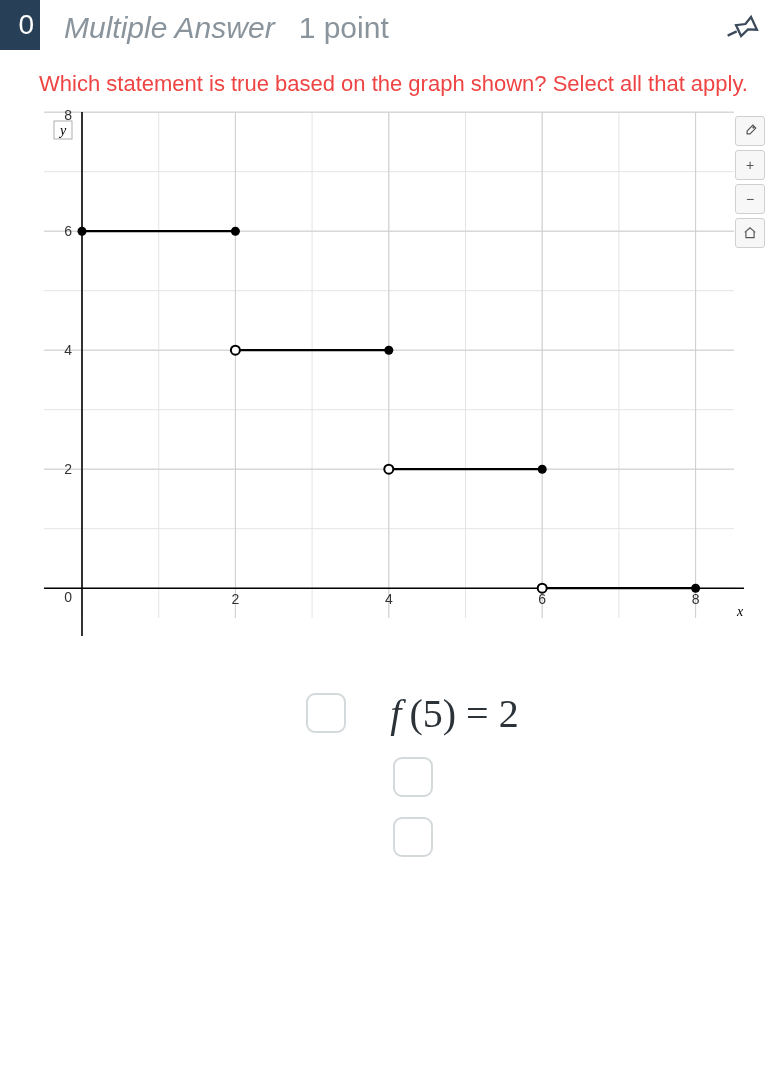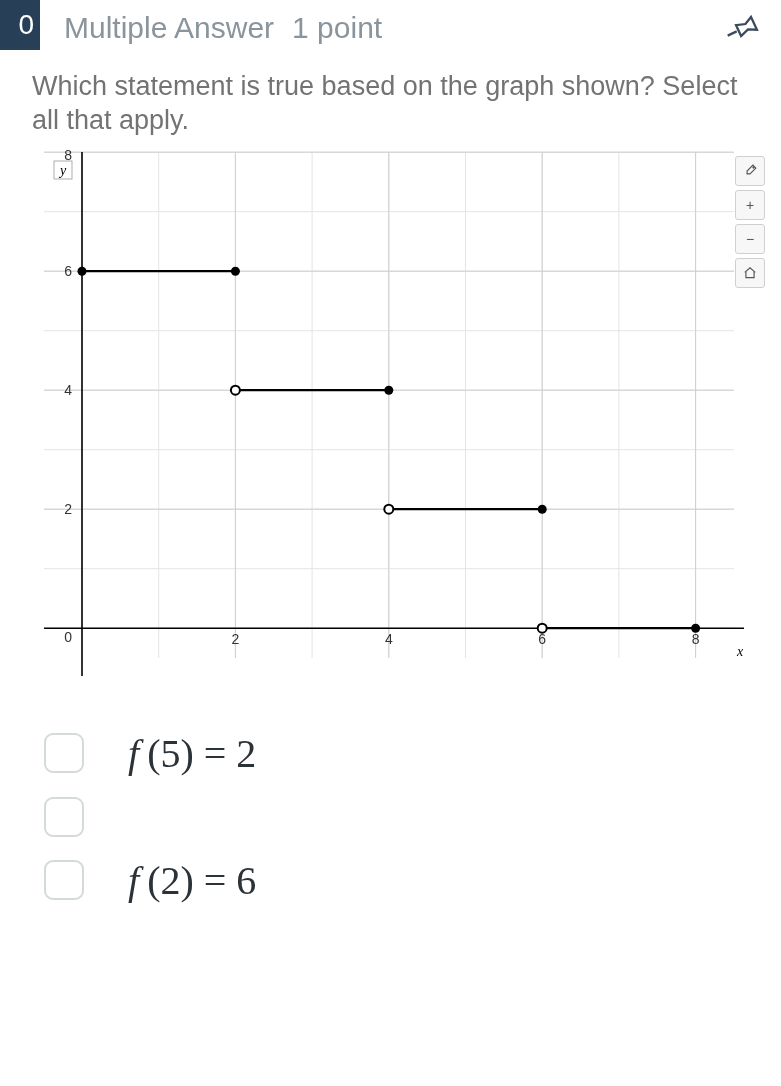--- a/index.html
+++ b/index.html
@@ -26,38 +26,40 @@
       justify-content: flex-end;
       font-size: 28px;
       padding-right: 6px;
       margin-top: -6px;
     }
     .qtype {
       color: #8a949c;
       font-size: 30px;
       margin-left: 24px;
       font-weight: 400;
+      font-style: italic;
     }
     .qpoints {
       color: #8a949c;
       font-size: 30px;
-      margin-left: 18px;
+      margin-left: 24px;
       font-weight: 400;
     }
     .pin-icon {
       margin-left: auto;
       color: #3a4a5a;
     }
     .pin-icon svg { display:block; }
     .prompt {
-      font-size: 27px;
-      color: #737373;
+      font-size: 22px;
+      color: #ef4444;
       padding: 14px 26px 8px 32px;
       line-height: 1.25;
       font-weight: 400;
+      text-align: center;
     }
     .chart-wrap {
       position: relative;
       margin: 0 24px 0 24px;
     }
     .toolbar {
       position: absolute;
       right: -8px;
       top: 10px;
       display: flex;
@@ -77,20 +79,21 @@
       color: #555;
       cursor: pointer;
     }
     .options {
       padding: 20px 0 0 44px;
     }
     .option-row {
       display: flex;
       align-items: center;
       margin-bottom: 20px;
+      justify-content: center;
     }
     .checkbox {
       width: 40px;
       height: 40px;
       border: 2px solid #d4d9dc;
       border-radius: 9px;
       background: #fff;
       cursor: pointer;
       flex-shrink: 0;
     }
@@ -236,17 +239,14 @@
     <div class="checkbox"></div>
     <div class="option-label">
       <span class="fn">f</span> <span class="paren">(</span><span class="num">5</span><span class="paren">)</span> <span class="eq">=</span> <span class="num">2</span>
     </div>
   </div>
   <div class="option-row">
     <div class="checkbox"></div>
   </div>
   <div class="option-row">
     <div class="checkbox"></div>
-    <div class="option-label">
-      <span class="fn">f</span> <span class="paren">(</span><span class="num">2</span><span class="paren">)</span> <span class="eq">=</span> <span class="num">6</span>
-    </div>
   </div>
 </div>
 
 </body></html>

